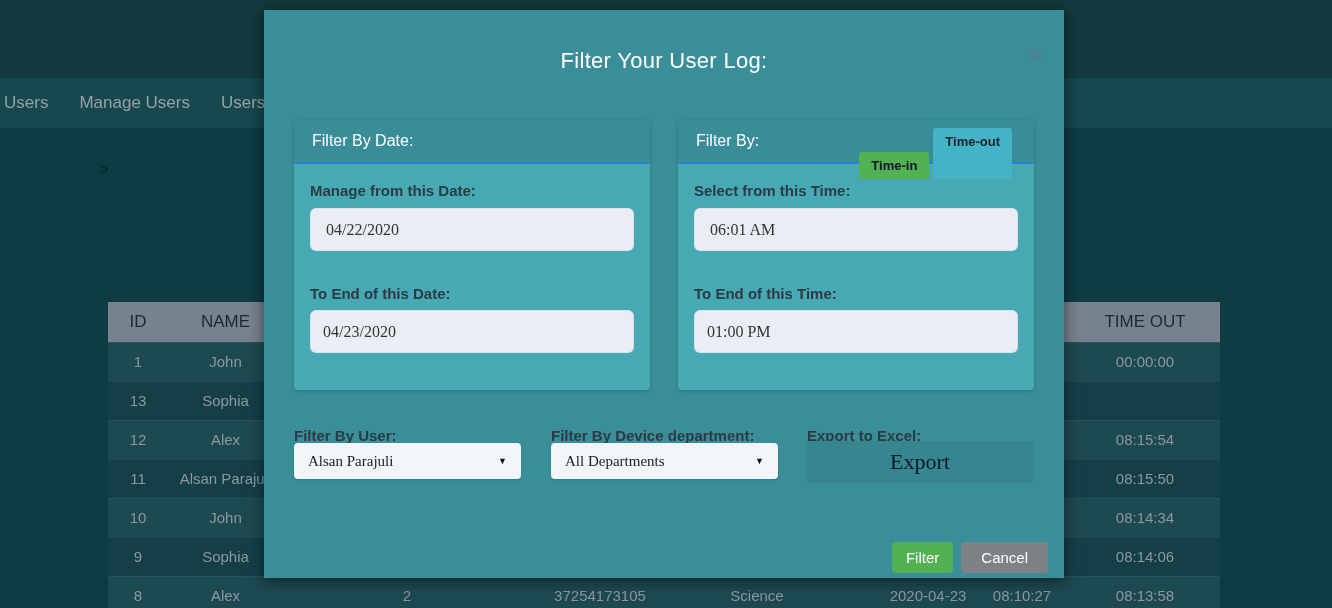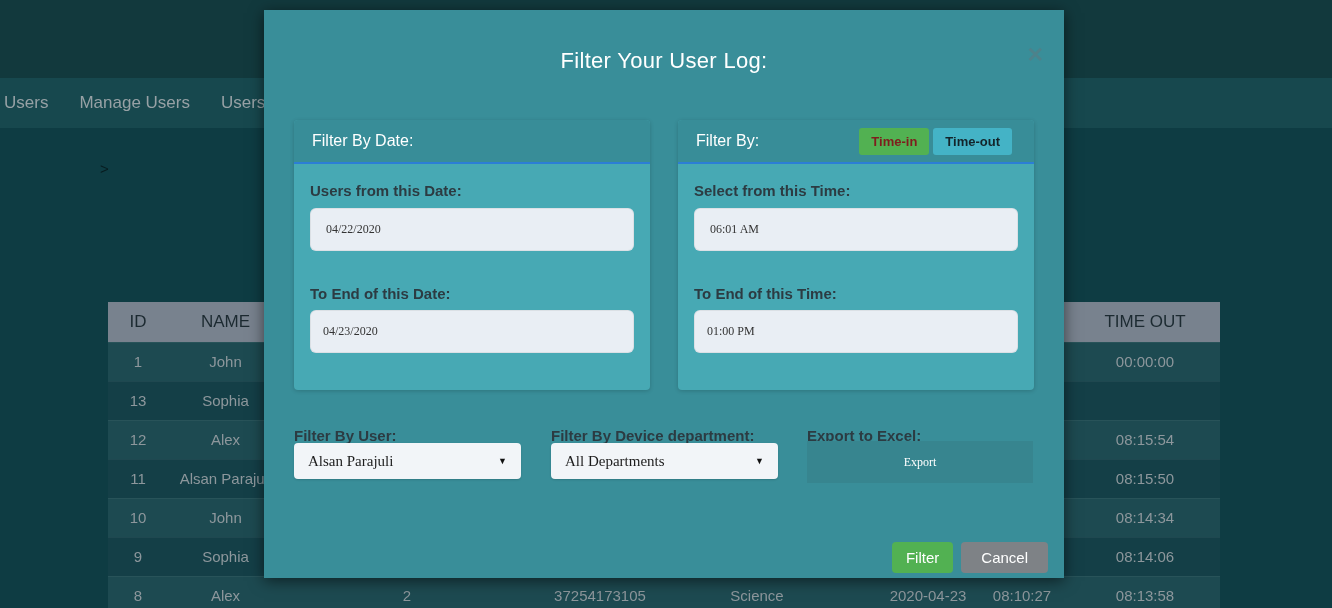--- a/index.html
+++ b/index.html
@@ -37,40 +37,40 @@
   .modal-close{position:absolute;right:20px;top:34px;color:var(--close-x);font-size:21px;
                font-weight:bold;cursor:pointer;line-height:1;}
 
   .panel{position:absolute;top:110px;width:356px;height:270px;background:var(--panel-bg);
          border-radius:4px;overflow:hidden;box-shadow:0 1px 4px rgba(0,0,0,.18);}
   .panel.left{left:30px;}  .panel.right{left:414px;}
   .panel-header{position:relative;height:42px;background:var(--panel-header-bg);
                 border-bottom:2px solid var(--accent-blue);}
   .panel-header .ph-label{position:absolute;left:18px;top:0;line-height:42px;color:#ffffff;font-size:16px;}
   .toggle-group{position:absolute;right:22px;top:8px;display:flex;gap:4px;}
-  .btn-timein{background:var(--green);color:#7f1d1d;font-size:13px;font-weight:bold;
-              padding:6px 12px;border-radius:3px;cursor:pointer;}
+  .btn-timein{background:var(--green);color:#0f172a;font-size:13px;font-weight:bold;
+              padding:6px 12px;border-radius:3px;cursor:pointer;margin-top:24px;}
   .btn-timeout{background:var(--timeout-btn-bg);color:#13242a;font-size:13px;font-weight:bold;
                padding:6px 12px;border-radius:3px;cursor:pointer;}
 
   .panel-label{position:absolute;left:16px;color:var(--label-text);font-size:15px;font-weight:bold;}
   .panel-input{position:absolute;left:16px;width:324px;height:43px;box-sizing:border-box;
                background:var(--input-bg);border:none;border-radius:6px;padding:0 16px;
-               font-family:"Liberation Serif",serif;font-size:12px;color:var(--input-text);
+               font-family:"Liberation Serif",serif;font-size:16px;color:var(--input-text);
                box-shadow:inset 0 0 0 1px rgba(0,0,0,.06);}
   .lbl-1{top:62px;} .inp-1{top:88px;} .lbl-2{top:165px;} .inp-2{top:190px;padding-left:13px;}
 
   .ctl-label{position:absolute;top:417px;color:var(--label-text);font-size:15px;font-weight:bold;}
   .ctl-select{position:absolute;top:433px;height:36px;width:227px;background:#f2f5f8;border-radius:4px;
               font-family:"Liberation Serif",serif;font-size:15px;color:#1c1c1c;cursor:pointer;
               display:flex;align-items:center;padding:0 14px;box-sizing:border-box;
               box-shadow:0 1px 2px rgba(0,0,0,.15);}
   .ctl-select .caret{margin-left:auto;font-size:9px;color:#111;}
   .export-btn{position:absolute;left:543px;top:431px;width:226px;height:42px;background:var(--export-btn-bg);
-              color:#ffffff;font-family:"Liberation Serif",serif;font-size:12px;display:flex;
+              color:#0f172a;font-family:"Liberation Serif",serif;font-size:22px;display:flex;
               align-items:center;justify-content:center;cursor:pointer;}
 
   .footer-btns{position:absolute;right:16px;top:532px;display:flex;gap:8px;}
   .btn-filter{background:var(--green);color:#fff;font-size:15px;padding:7px 14px;border-radius:4px;cursor:pointer;}
   .btn-cancel{background:var(--cancel-gray);color:#fff;font-size:15px;padding:7px 20px;border-radius:4px;cursor:pointer;}
 </style>
 </head>
 <body>
 
 <div id="screen">
@@ -133,21 +133,21 @@
   </div>
 
   <div class="modal">
     <div class="modal-title">Filter Your User Log:</div>
     <span class="modal-close">✕</span>
 
     <div class="panel left">
       <div class="panel-header">
         <span class="ph-label">Filter By Date:</span>
       </div>
-      <span class="panel-label lbl-1">Users from this Date:</span>
+      <span class="panel-label lbl-1">Manage from this Date:</span>
       <input class="panel-input inp-1" readonly="" value="04/22/2020" style="">
       <span class="panel-label lbl-2">To End of this Date:</span>
       <input class="panel-input inp-2" readonly="" value="04/23/2020" style="">
     </div>
 
     <div class="panel right">
       <div class="panel-header">
         <span class="ph-label">Filter By:</span>
         <div class="toggle-group">
           <span class="btn-timein">Time-in</span>

